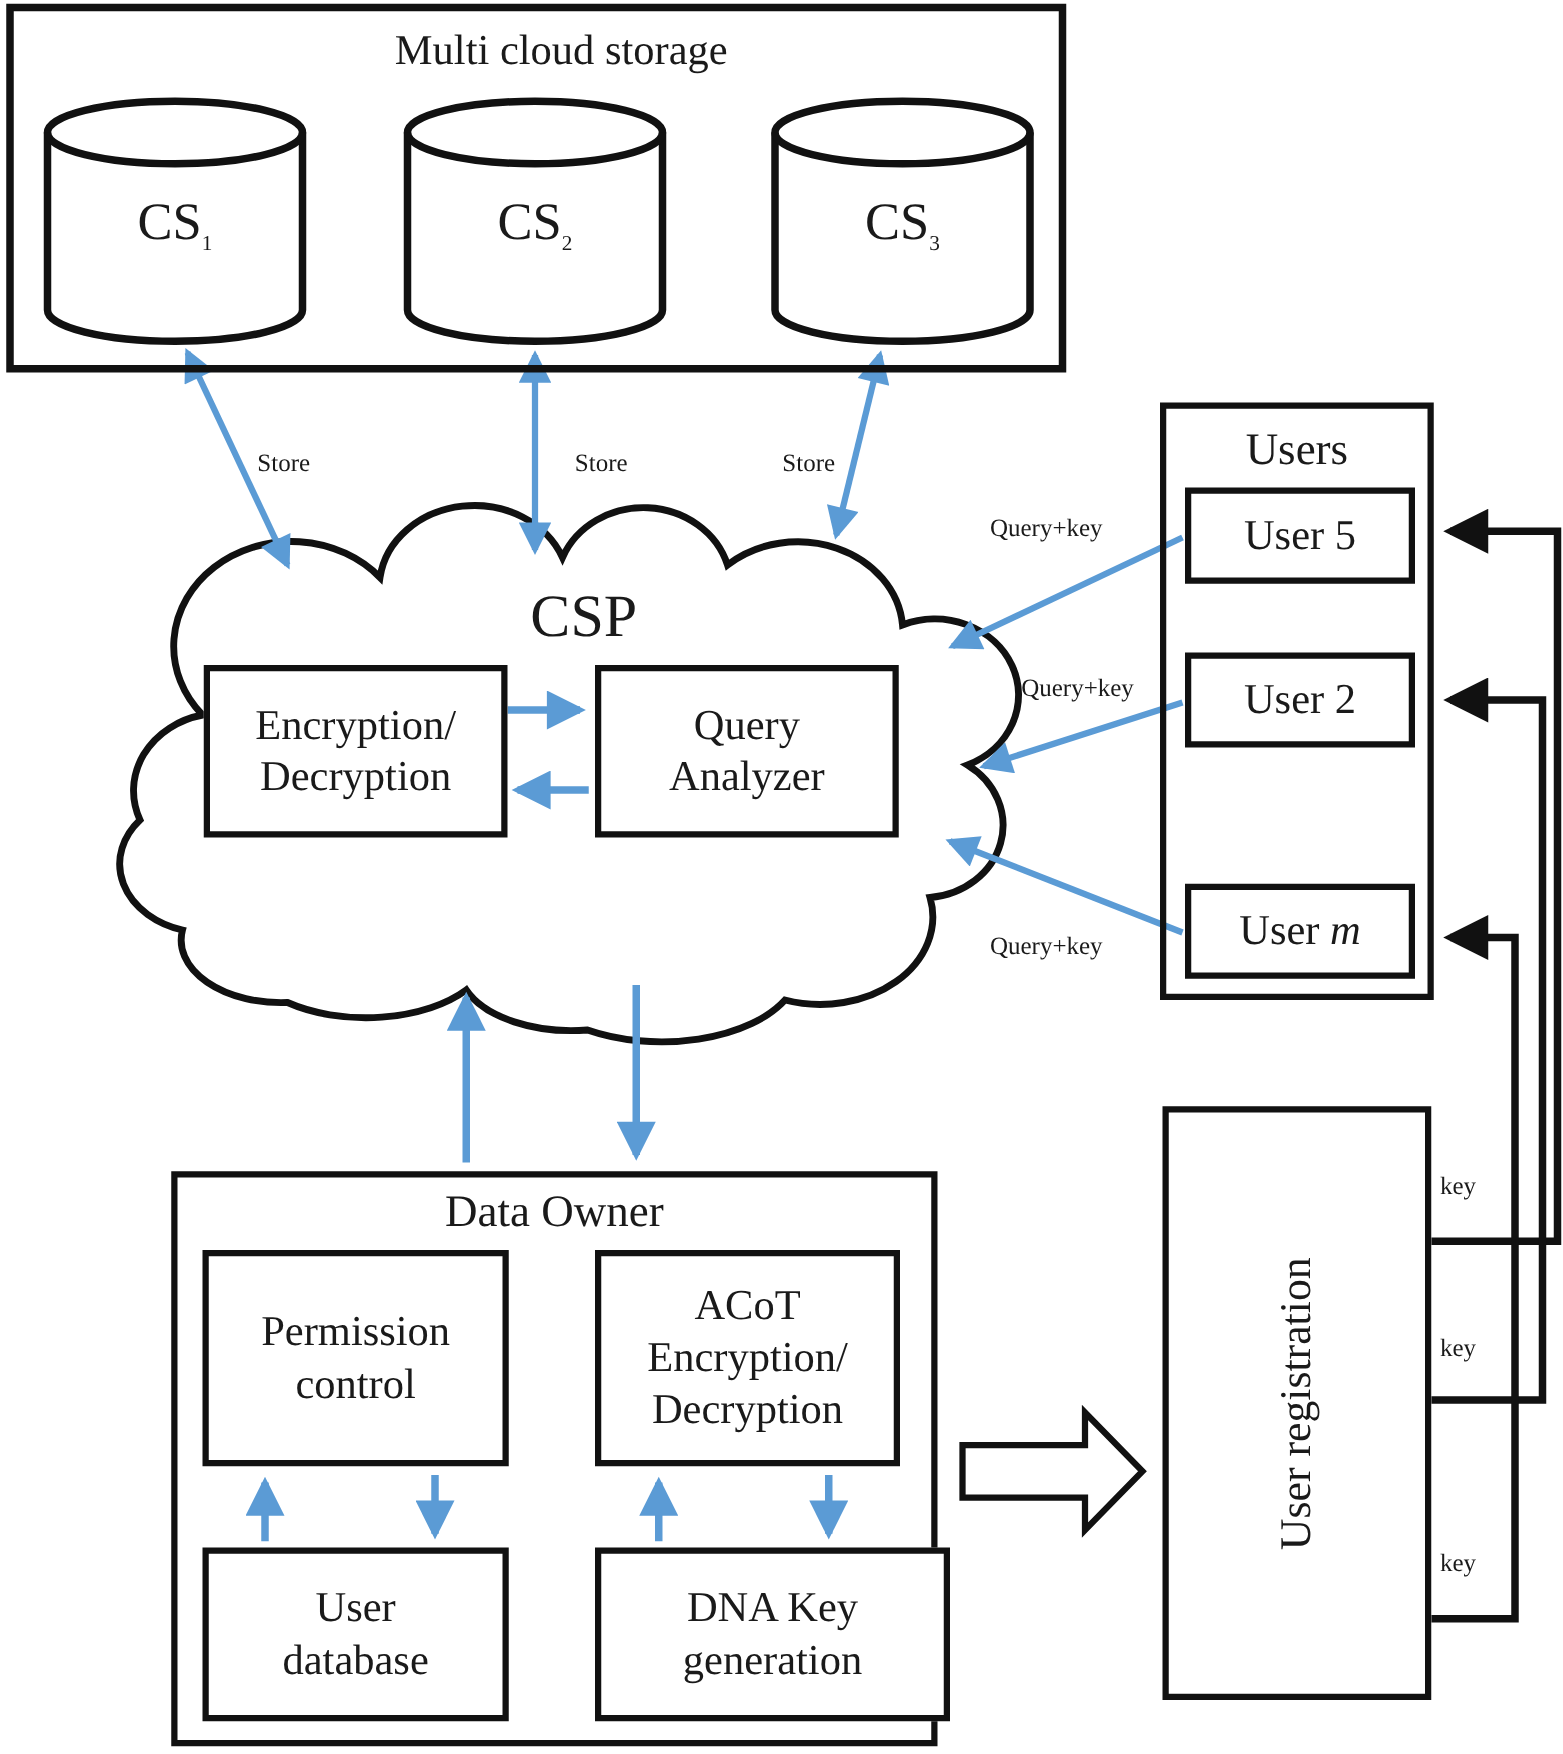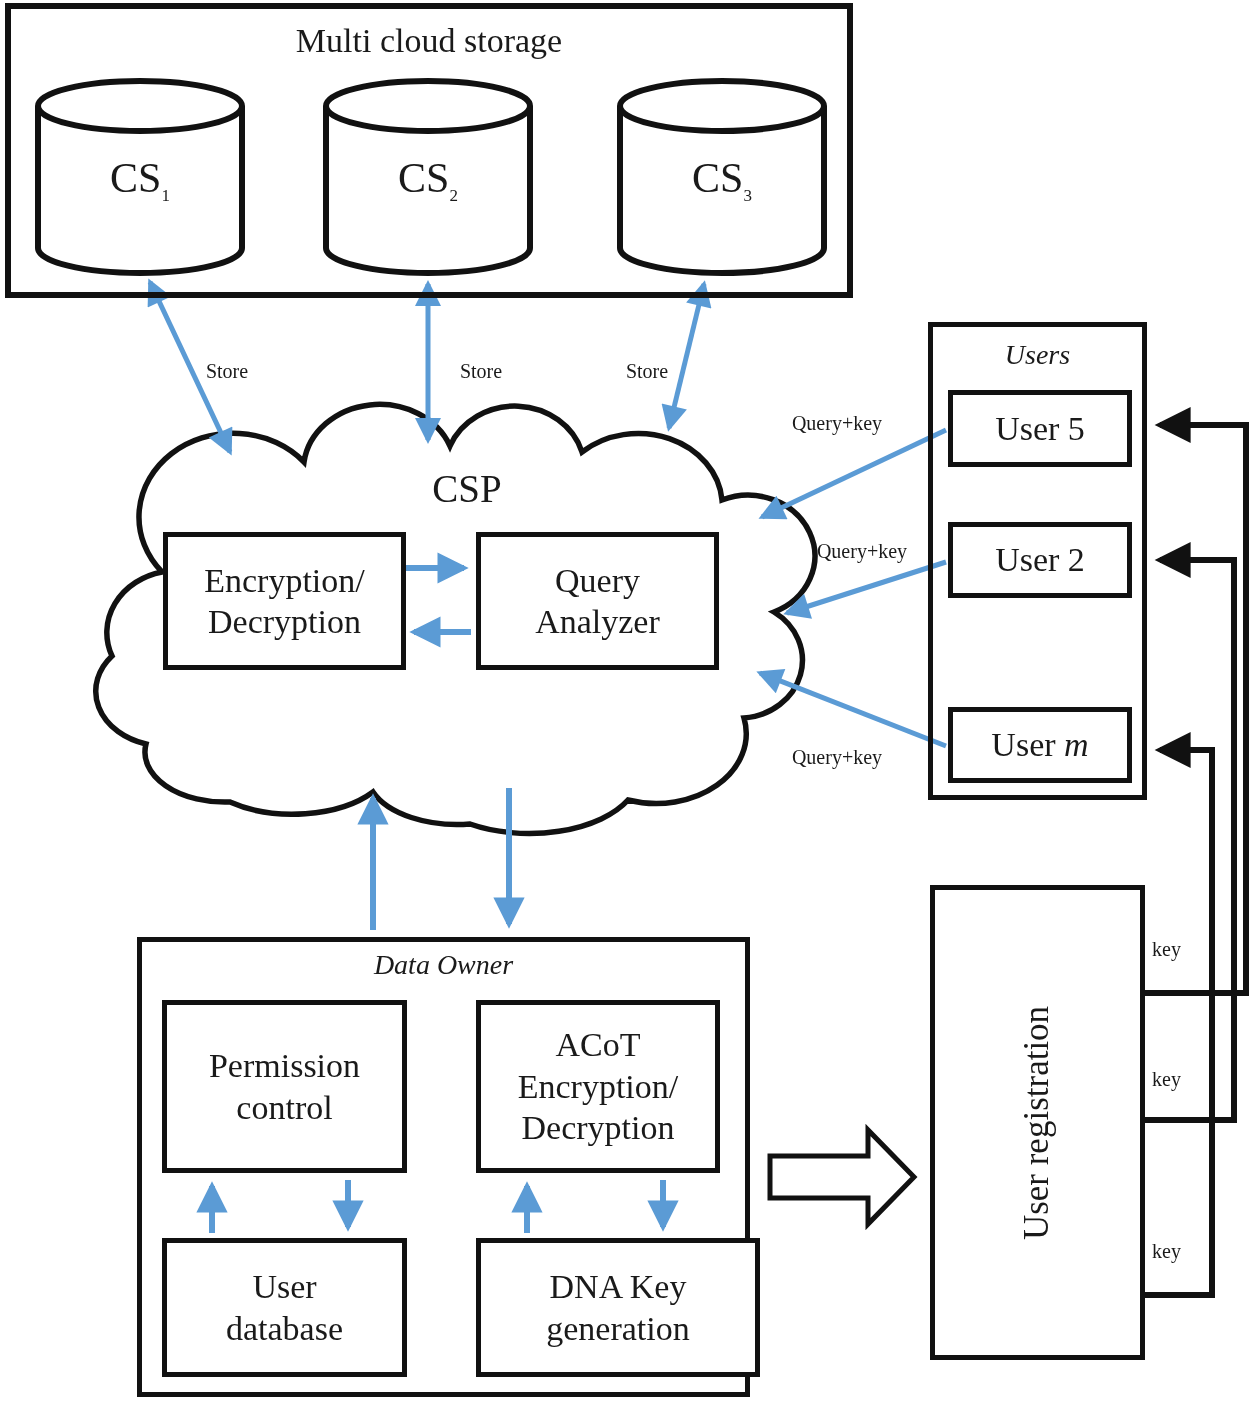--- a/index.html
+++ b/index.html
@@ -6,22 +6,22 @@
   .stage{position:relative;width:1250px;height:1403px;background:#ffffff;
          font-family:"Liberation Serif", serif;color:#1a1a1a;overflow:hidden;}
   svg.layer{position:absolute;left:0;top:0;z-index:1;}
   .box{position:absolute;box-sizing:border-box;border:5px solid #111;background:transparent;z-index:2;}
   .filled{background:#ffffff;}
   .thick{border-width:6px;}
   .label{position:absolute;z-index:3;}
   .center{display:flex;align-items:center;justify-content:center;text-align:center;}
   .pre{white-space:pre-line;}
   .t34{font-size:34px;line-height:1.22;}
-  .t35{font-size:28px;line-height:1.2;font-style:italic;}
-  .t40{font-size:39px;line-height:1.1;}
+  .t35{font-size:36px;line-height:1.2;}
+  .t40{font-size:48px;line-height:1.1;}
   .t28{font-size:20px;line-height:1.15;}
   .t42{font-size:42px;line-height:1.1;}
   .cssub{font-size:17px;}
   .ital{font-style:italic;}
   .vert{transform:rotate(-90deg);white-space:nowrap;font-size:35px;}
 </style>
 </head>
 <body>
 
 <div class="stage">
@@ -127,21 +127,21 @@
   <div class="box filled center pre t34" style="left:162px;top:1238px;width:245px;height:139px;"><span class="pre">User
 database</span></div>
 
   <div class="box filled center pre t34" style="left:476px;top:1238px;width:284px;height:139px;"><span class="pre">DNA Key
 generation</span></div>
 
   <div class="box filled center" style="left:930px;top:885px;width:215px;height:475px;">
       <span class="vert">User registration</span>
     </div>
 
-  <div class="label center t34" style="left:5px;top:20px;width:848px;">
+  <div class="label center t34" style="left:5px;top:20px;width:848px;padding-left:20px;">
       <span>Multi cloud storage</span>
     </div>
 
   <div class="label center t42" style="left:38px;top:155px;width:204px;">
       <span><span>CS</span><sub class="cssub">1</sub></span>
     </div>
   <div class="label center t42" style="left:326px;top:155px;width:204px;">
       <span><span>CS</span><sub class="cssub">2</sub></span>
     </div>
   <div class="label center t42" style="left:620px;top:155px;width:204px;">

